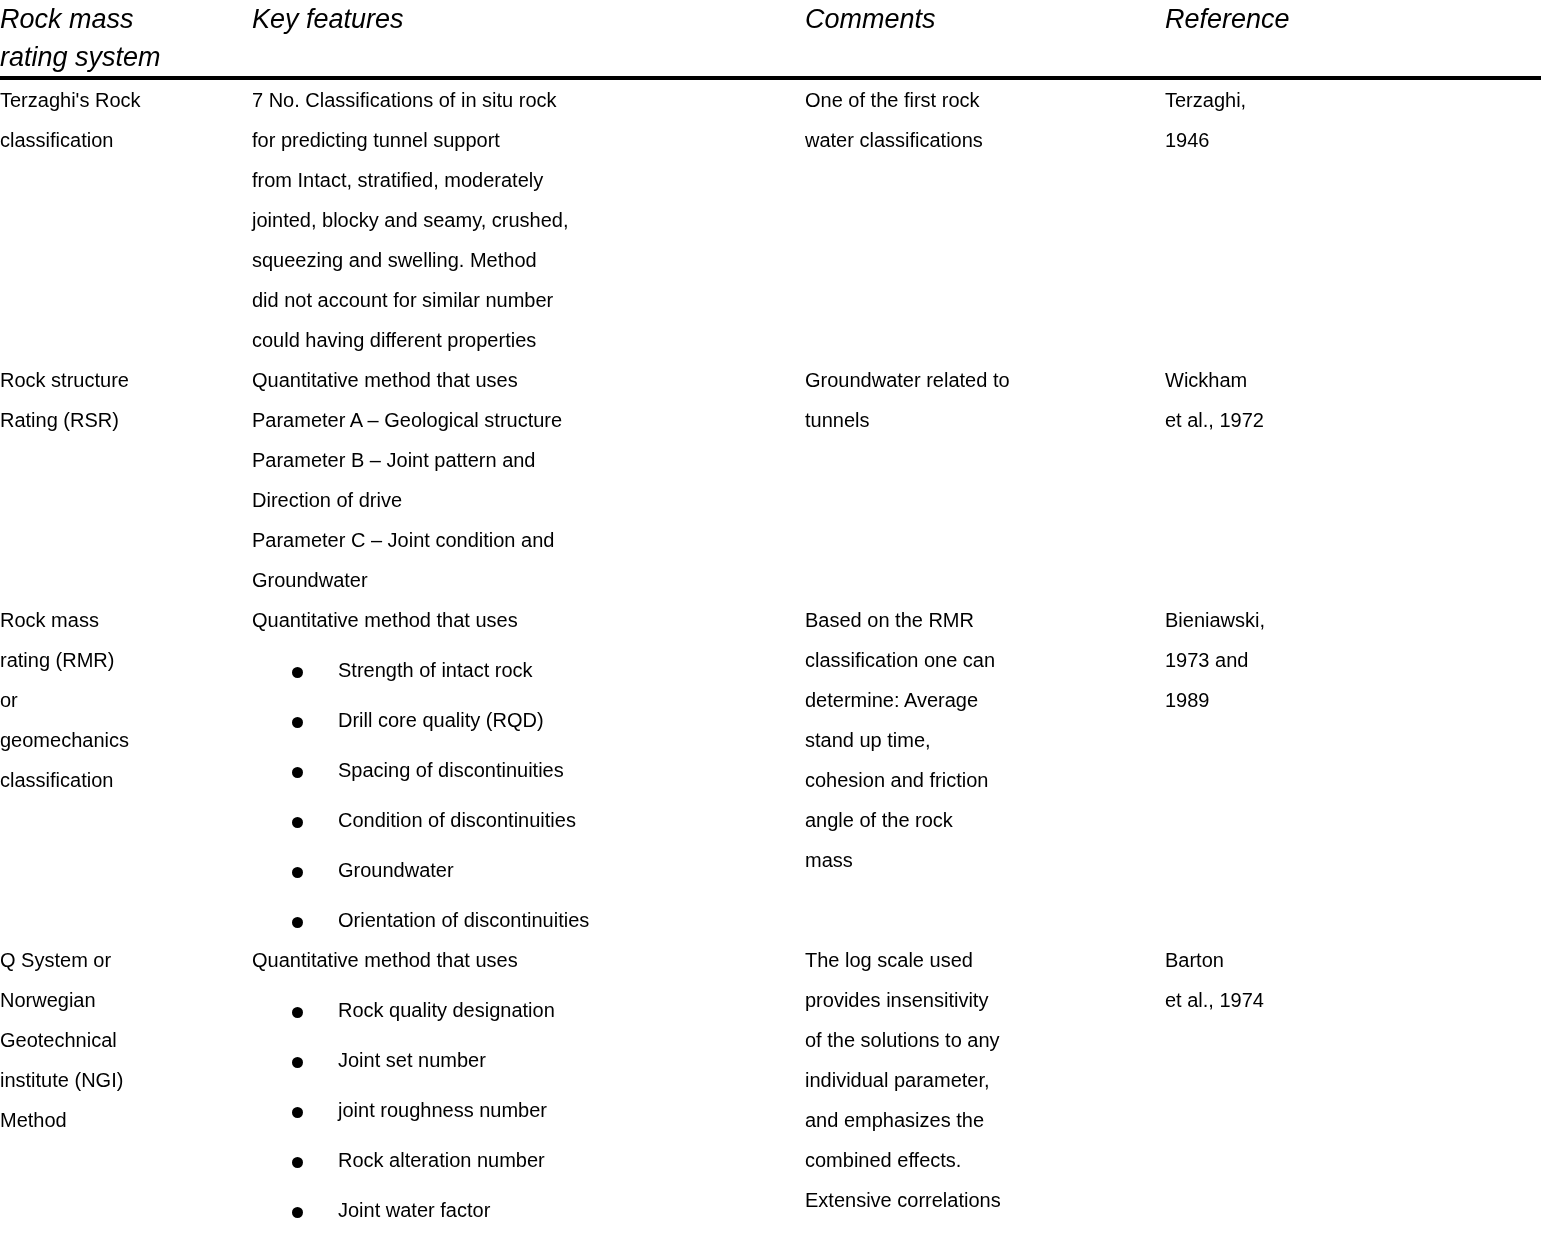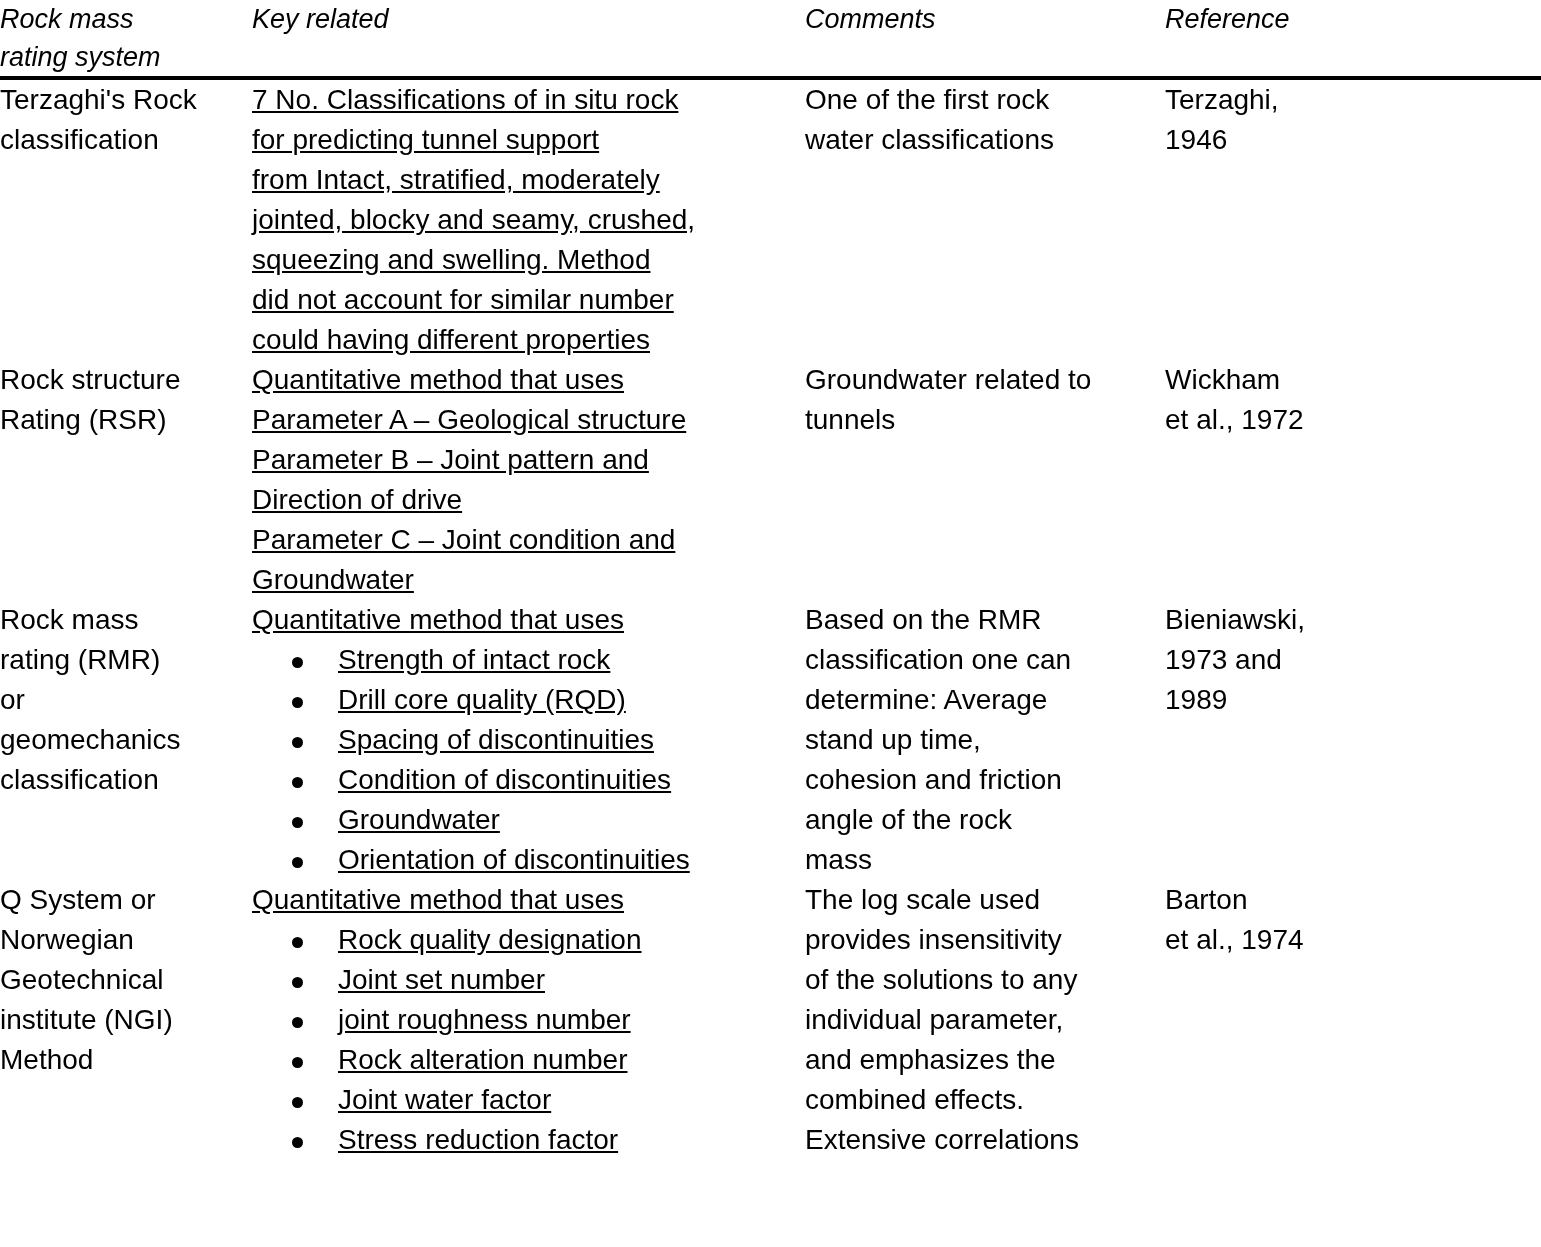--- a/index.html
+++ b/index.html
@@ -55,42 +55,43 @@
   }
   th.h-system    { padding-left: 20px;   padding-right: 14px; }
   th.h-features  { padding-left: 12px;   padding-right: 14px; }
   th.h-comments  { padding-left: 25px;   padding-right: 14px; }
   th.h-reference { padding-left: 25px;   padding-right: 14px; }
 
   .hdr-line { display: block; white-space: pre; }
 
   
   tbody td {
-    font-size: 28px;
+    font-size: 20px;
     line-height: 40px;
     padding-top: 18px;
     padding-bottom: 0;
   }
   td.c1 { padding-left: 20px;  padding-right: 10px; }
-  td.c2 { padding-left: 12px;  padding-right: 6px; text-decoration: underline;  }
+  td.c2 { padding-left: 12px;  padding-right: 6px;  }
   td.c3 { padding-left: 25px;  padding-right: 10px; }
   td.c4 { padding-left: 25px;  padding-right: 10px; }
 
   .line { display: block; white-space: pre; }
 
   ul.bullets {
     margin: 0;
     padding: 0;
     list-style: none;
   }
   ul.bullets li {
     position: relative;
     padding-left: 86px;
     line-height: 40px;
     white-space: pre;
+    margin-top: 10px;
   }
   ul.bullets li::before {
     content: "";
     position: absolute;
     left: 40px;
     top: 17px;
     width: 11px;
     height: 11px;
     border-radius: 50%;
     background: #000000;
@@ -107,21 +108,21 @@
       <col class="c-comments">
       <col class="c-reference">
     </colgroup>
     <thead>
       <tr class="header-row">
         <th class="h-system">
           <span class="hdr-line">Rock mass</span>
           <span class="hdr-line">rating system</span>
         </th>
         <th class="h-features">
-          <span class="hdr-line">Key related</span>
+          <span class="hdr-line">Key features</span>
         </th>
         <th class="h-comments">
           <span class="hdr-line">Comments</span>
         </th>
         <th class="h-reference">
           <span class="hdr-line">Reference</span>
         </th>
       </tr>
     </thead>
     <tbody>

